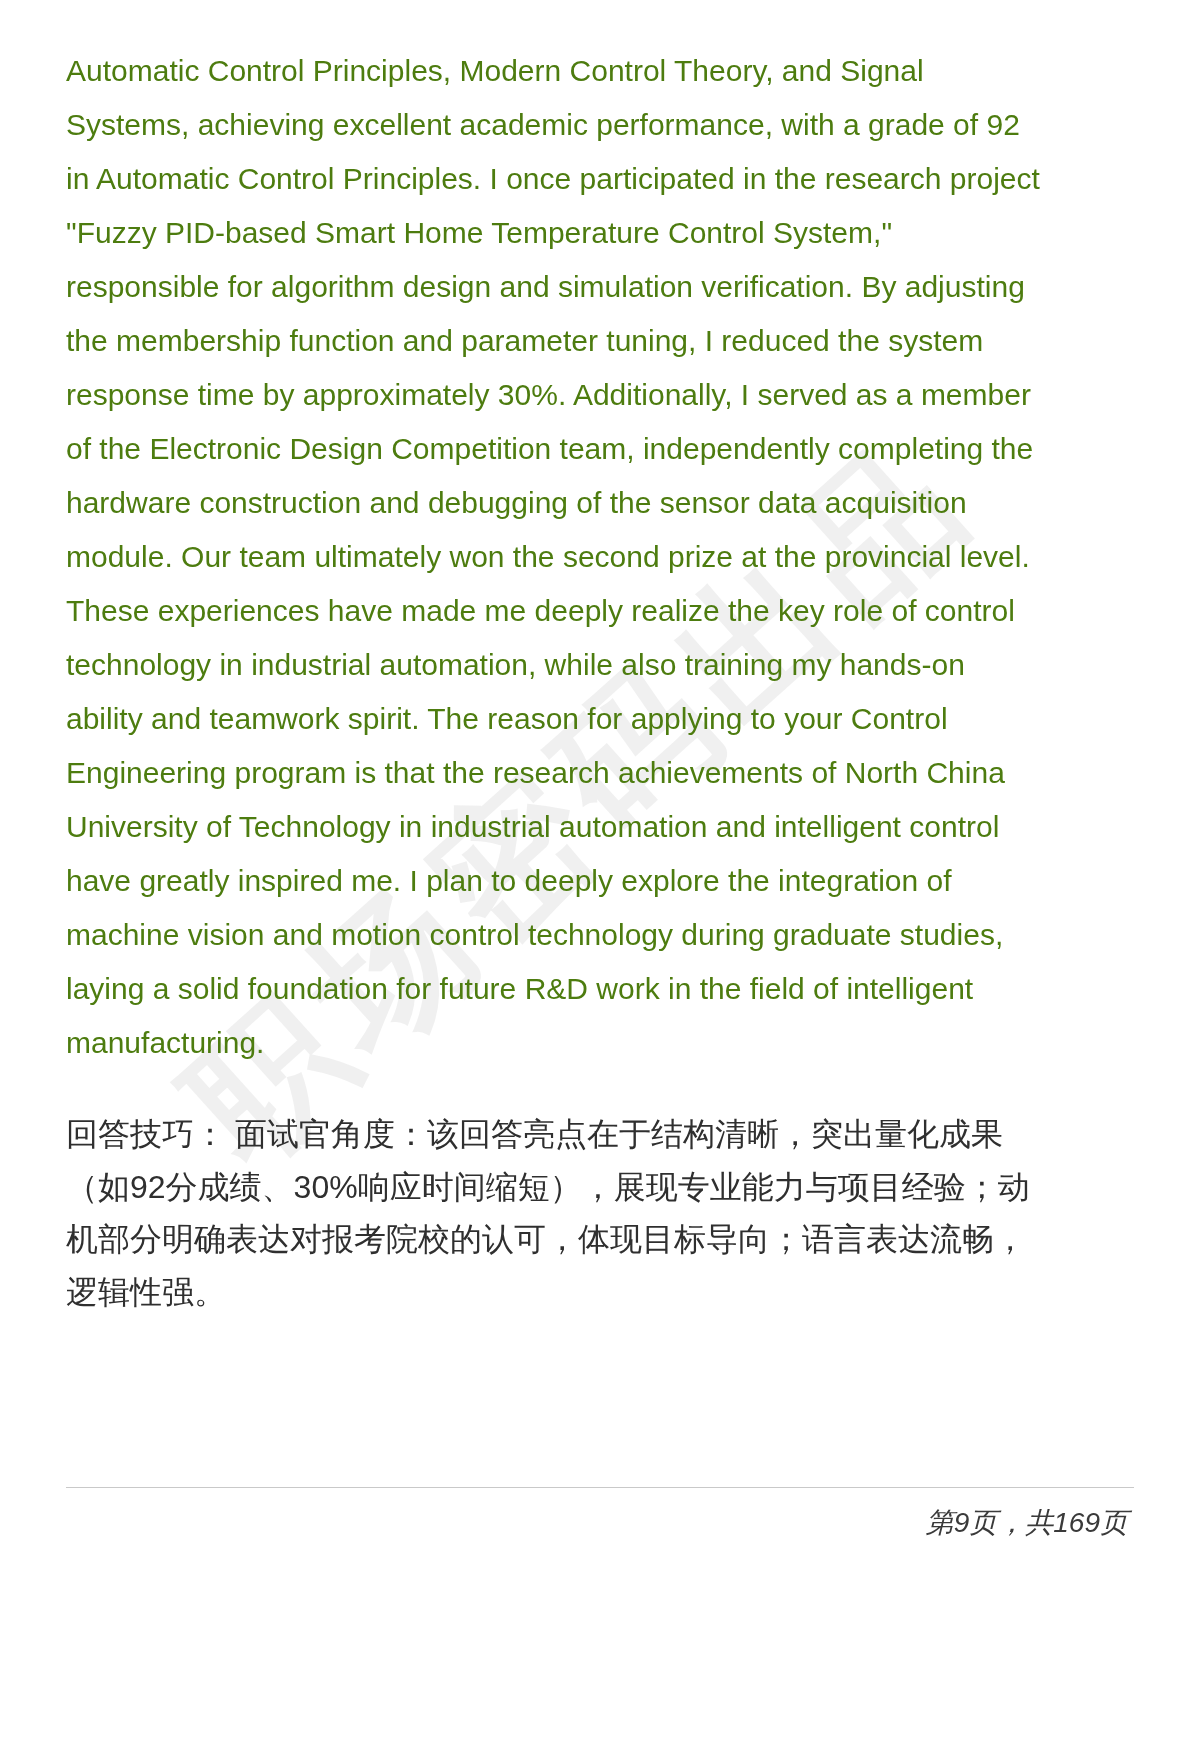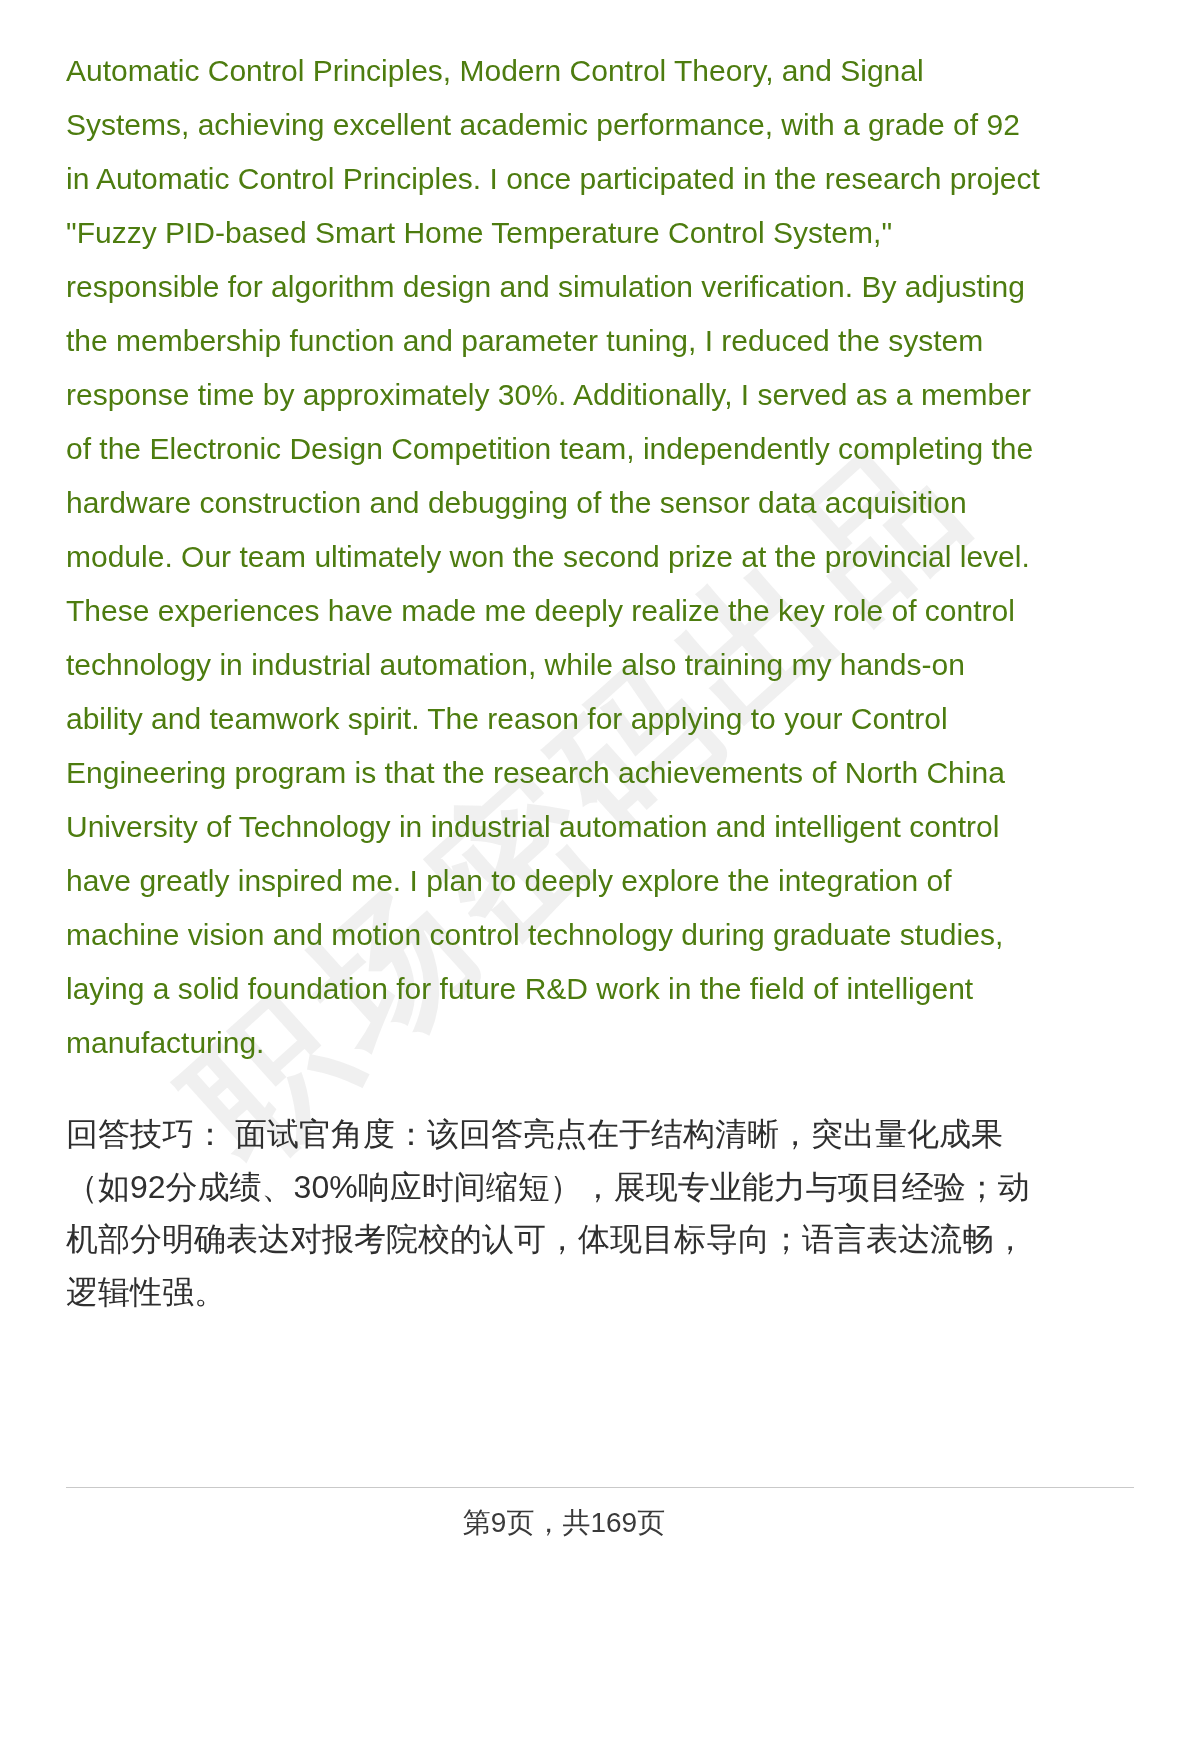--- a/index.html
+++ b/index.html
@@ -59,24 +59,25 @@
     border: none;
     border-top: 1px solid #c9c9c9;
     margin: 0;
     z-index: 1;
   }
   .footer {
     position: absolute;
     left: 0;
     width: 1128px;
     top: 1504px;
-    text-align: center;
+    text-align: right;
     font-size: 28px;
     color: #3a3a3a;
     z-index: 1;
+    font-style: italic;
   }
 </style>
 </head>
 <body>
 
 <div class="page">
 
   <div class="watermark">职场密码出品</div>
 
   <div class="content">

